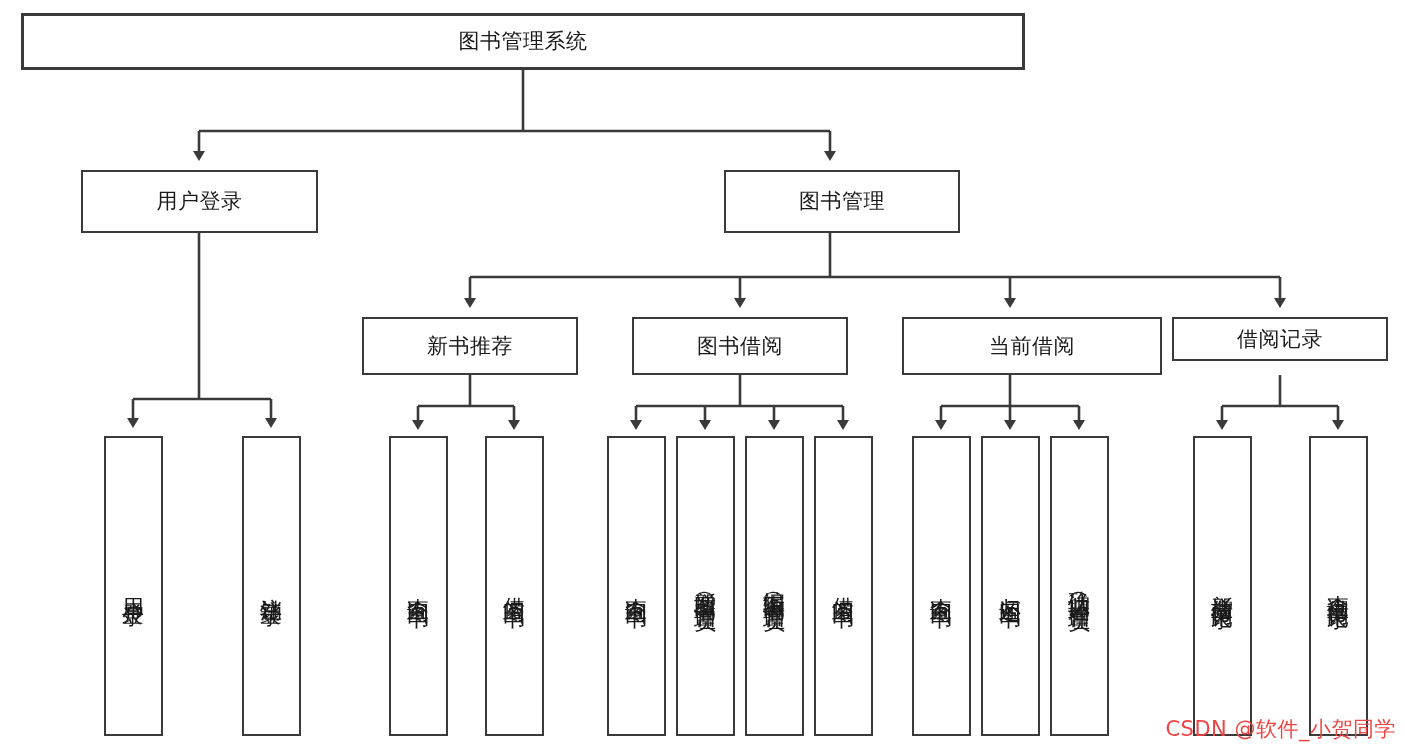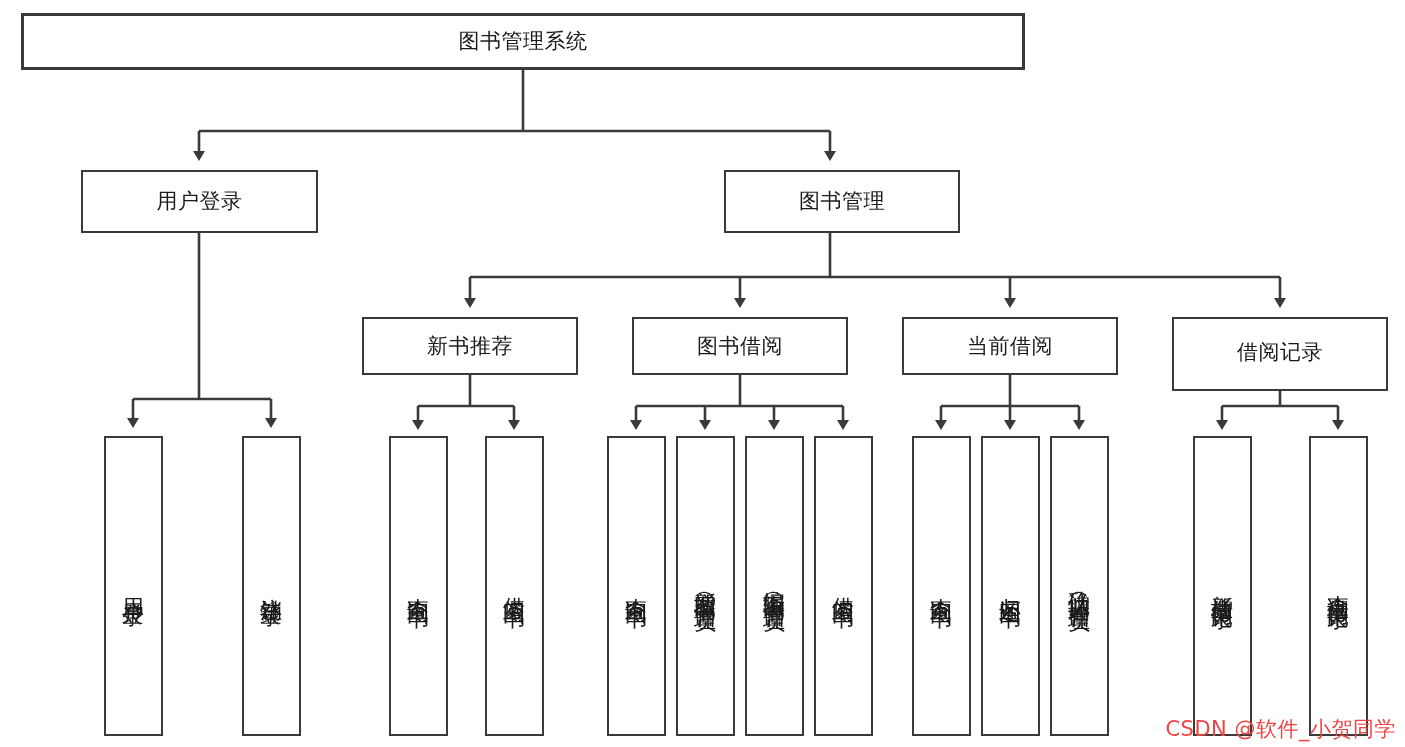--- a/index.html
+++ b/index.html
@@ -135,24 +135,24 @@
   <div class="node" style="left:712px; top:170px; width:236px; height:63px;margin-left:12px;">
     <span class="label">图书管理</span>
   </div>
 
   <div class="node" style="left:362px; top:317px; width:216px; height:58px;">
     <span class="label">新书推荐</span>
   </div>
   <div class="node" style="left:632px; top:317px; width:216px; height:58px;">
     <span class="label">图书借阅</span>
   </div>
-  <div class="node" style="left:902px; top:317px; width:216px; height:58px;">
+  <div class="node" style="left:902px; top:317px; width:260px; height:58px;">
     <span class="label">当前借阅</span>
   </div>
-  <div class="node" style="left:1172px; top:317px; width:216px; height:74px;font-family:Liberation Mono, monospace;">
+  <div class="node" style="left:1172px; top:317px; width:216px; height:44px;">
     <span class="label">借阅记录</span>
   </div>
 
   <div class="node leaf" style="left:104px; top:436px; width:59px; height:300px;">
     <span class="label">用户登录</span>
   </div>
   <div class="node leaf" style="left:242px; top:436px; width:59px; height:300px;">
     <span class="label">注销登录</span>
   </div>
 

